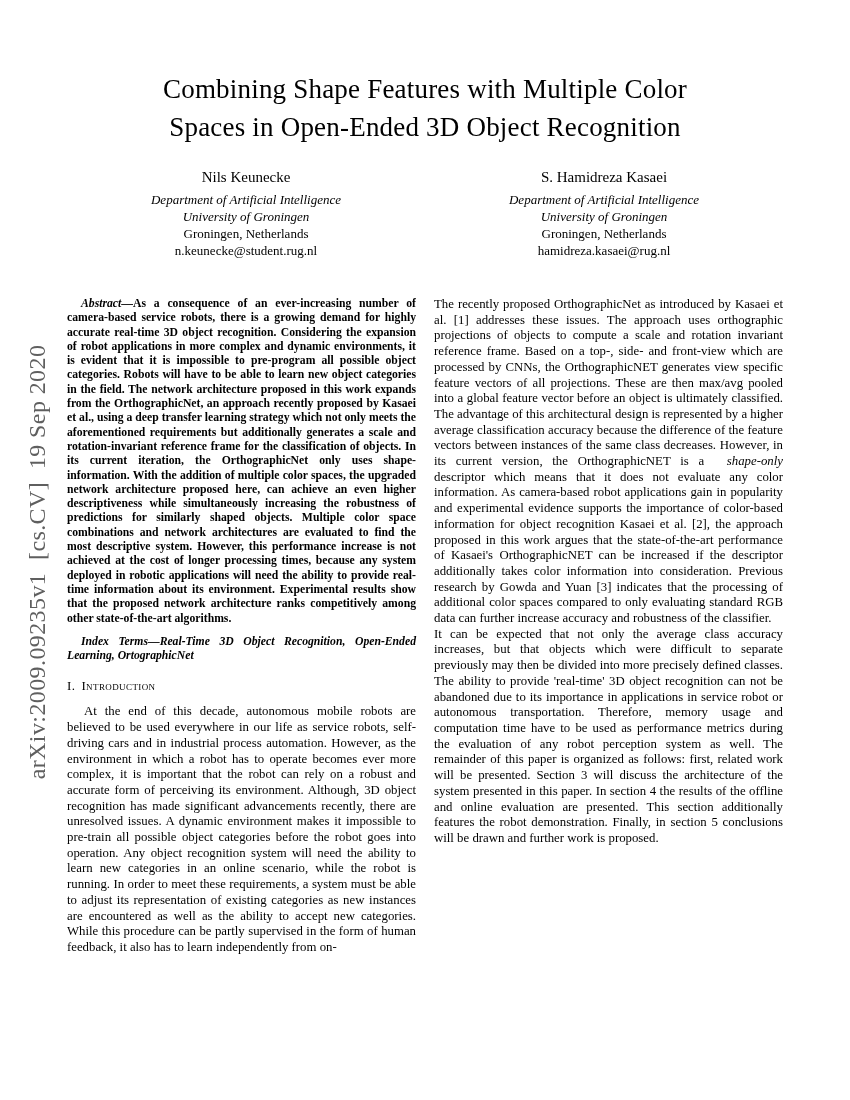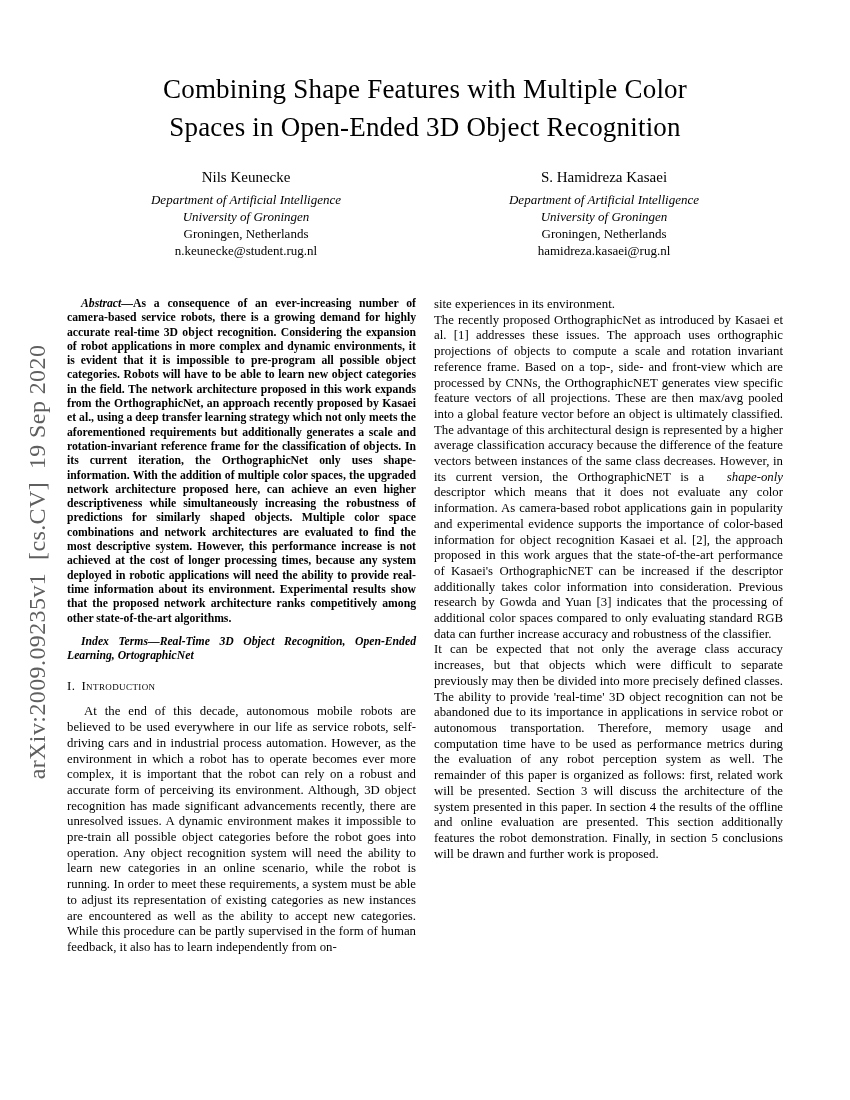--- a/index.html
+++ b/index.html
@@ -116,21 +116,20 @@
       <p class="index-terms">
         <span class="lead">Index Terms</span><span>—Real-Time 3D Object Recognition, Open-Ended Learning, OrtographicNet</span>
       </p>
       <h2 class="section-heading">
         <span>I.</span><span class="sc-gap"></span><span>Introduction</span>
       </h2>
       <p class="body-para indent">At the end of this decade, autonomous mobile robots are believed to be used everywhere in our life as service robots, self-driving cars and in industrial process automation. However, as the environment in which a robot has to operate becomes ever more complex, it is important that the robot can rely on a robust and accurate form of perceiving its environment. Although, 3D object recognition has made significant advancements recently, there are unresolved issues. A dynamic environment makes it impossible to pre-train all possible object categories before the robot goes into operation. Any object recognition system will need the ability to learn new categories in an online scenario, while the robot is running. In order to meet these requirements, a system must be able to adjust its representation of existing categories as new instances are encountered as well as the ability to accept new categories. While this procedure can be partly supervised in the form of human feedback, it also has to learn independently from on-</p>
     </div>
 
     <div class="col">
-      <p class="body-para">site experiences in its environment.</p>
       <p class="body-para">
         <span>The recently proposed OrthographicNet as introduced by Kasaei et al. [1] addresses these issues. The approach uses orthographic projections of objects to compute a scale and rotation invariant reference frame. Based on a top-, side- and front-view which are processed by CNNs, the OrthographicNET generates view specific feature vectors of all projections. These are then max/avg pooled into a global feature vector before an object is ultimately classified. The advantage of this architectural design is represented by a higher average classification accuracy because the difference of the feature vectors between instances of the same class decreases. However, in its current version, the OrthographicNET is a </span><em>shape-only</em><span> descriptor which means that it does not evaluate any color information. As camera-based robot applications gain in popularity and experimental evidence supports the importance of color-based information for object recognition Kasaei et al. [2], the approach proposed in this work argues that the state-of-the-art performance of Kasaei's OrthographicNET can be increased if the descriptor additionally takes color information into consideration. Previous research by Gowda and Yuan [3] indicates that the processing of additional color spaces compared to only evaluating standard RGB data can further increase accuracy and robustness of the classifier.</span>
       </p>
       <p class="body-para">It can be expected that not only the average class accuracy increases, but that objects which were difficult to separate previously may then be divided into more precisely defined classes. The ability to provide 'real-time' 3D object recognition can not be abandoned due to its importance in applications in service robot or autonomous transportation. Therefore, memory usage and computation time have to be used as performance metrics during the evaluation of any robot perception system as well. The remainder of this paper is organized as follows: first, related work will be presented. Section 3 will discuss the architecture of the system presented in this paper. In section 4 the results of the offline and online evaluation are presented. This section additionally features the robot demonstration. Finally, in section 5 conclusions will be drawn and further work is proposed.</p>
     </div>
 
   </div>
 
 </div>
 

